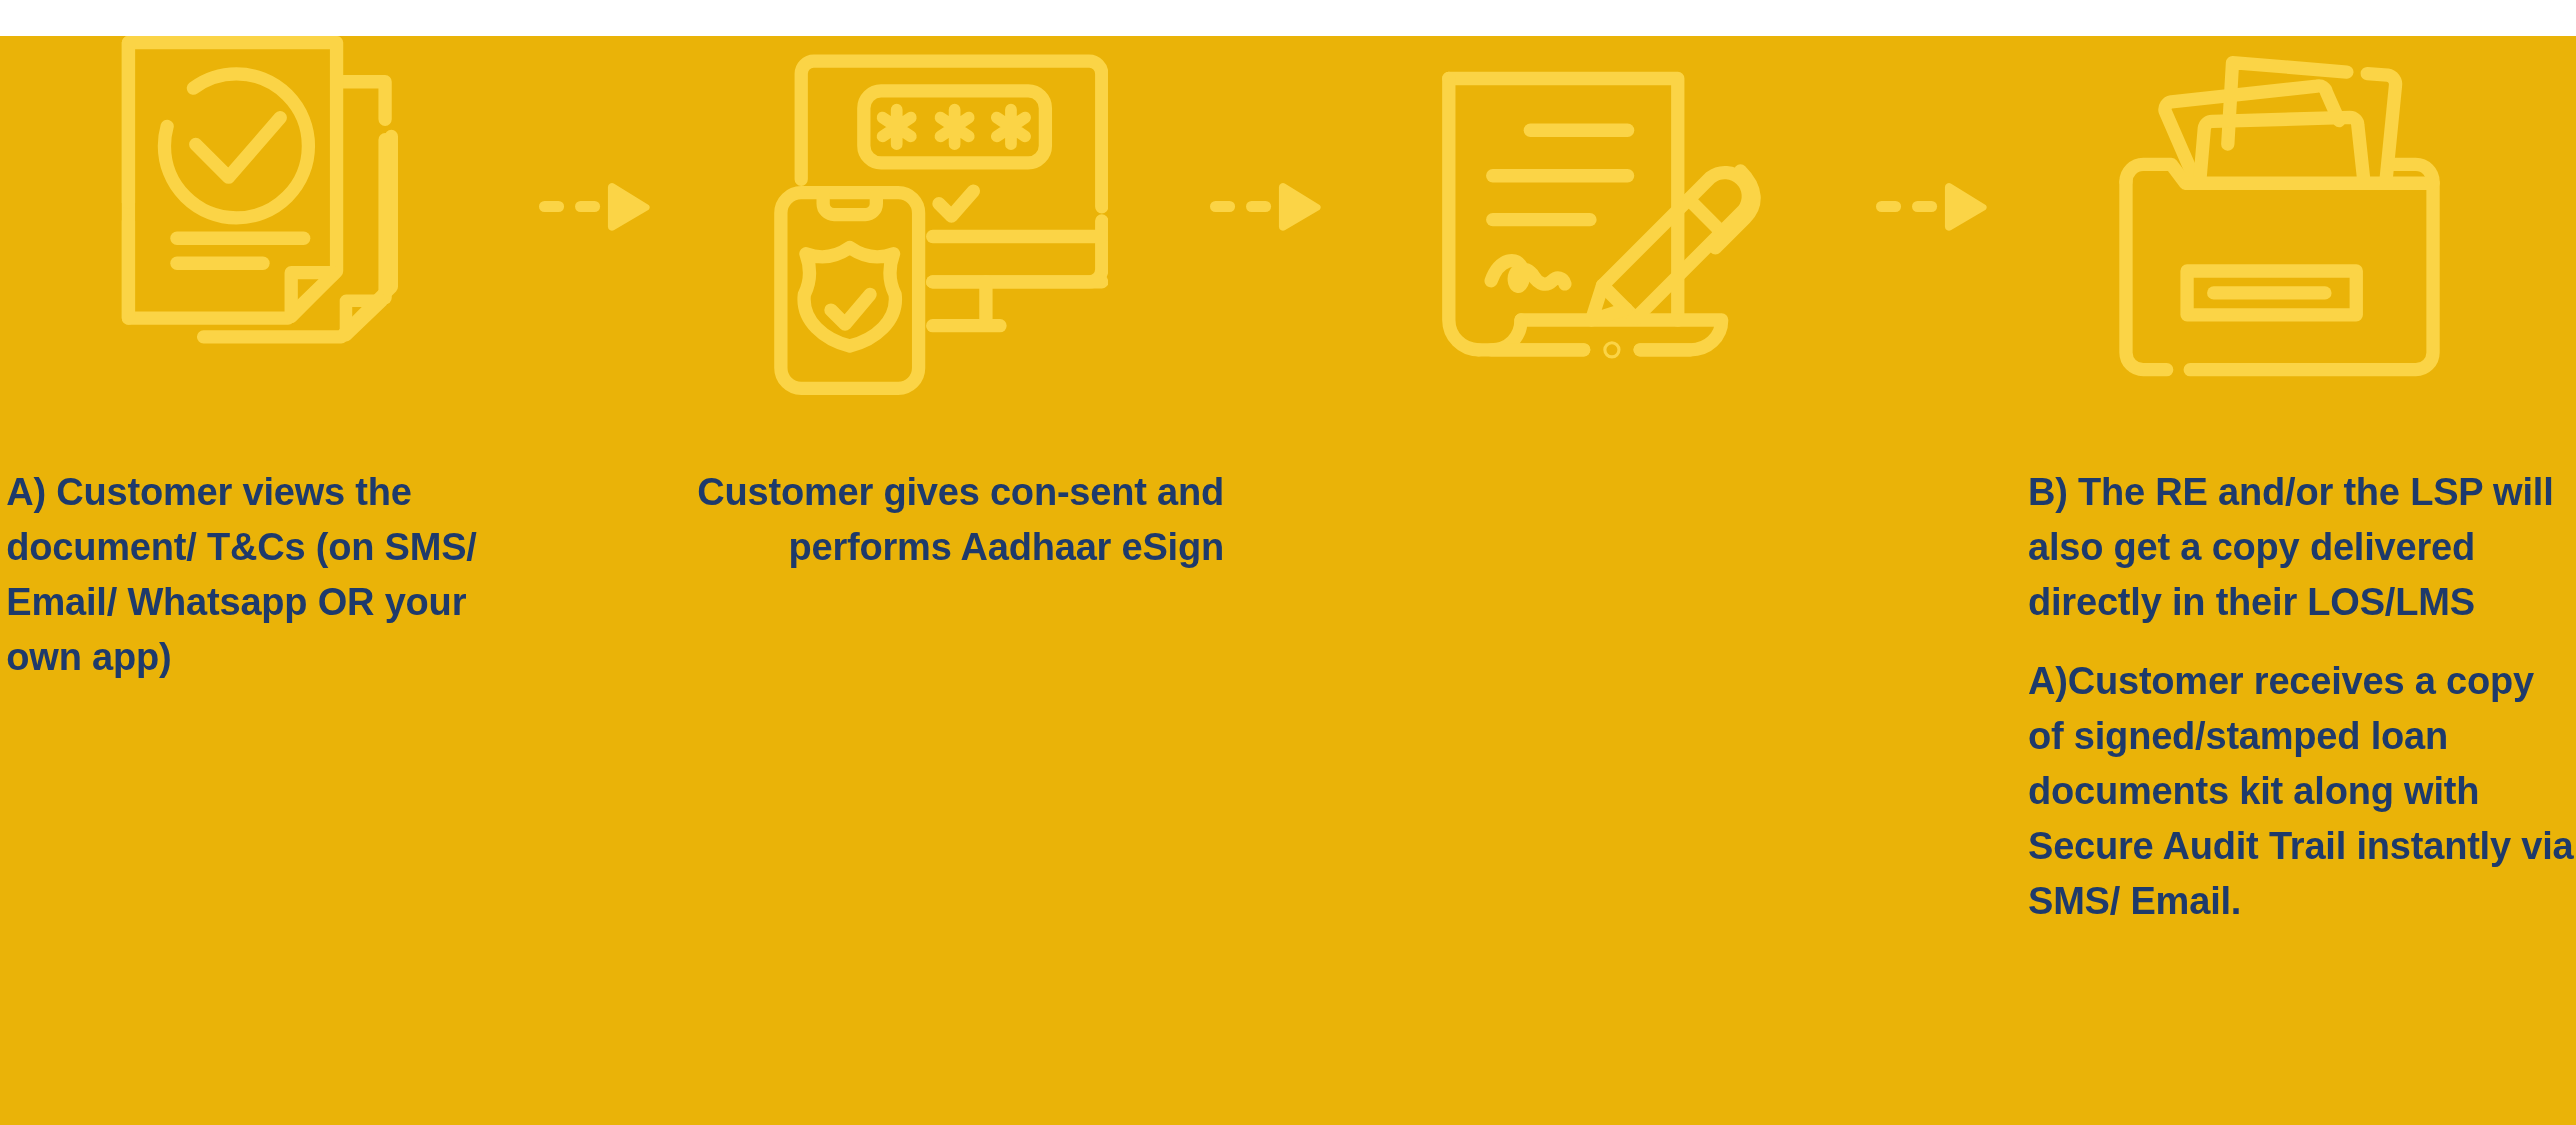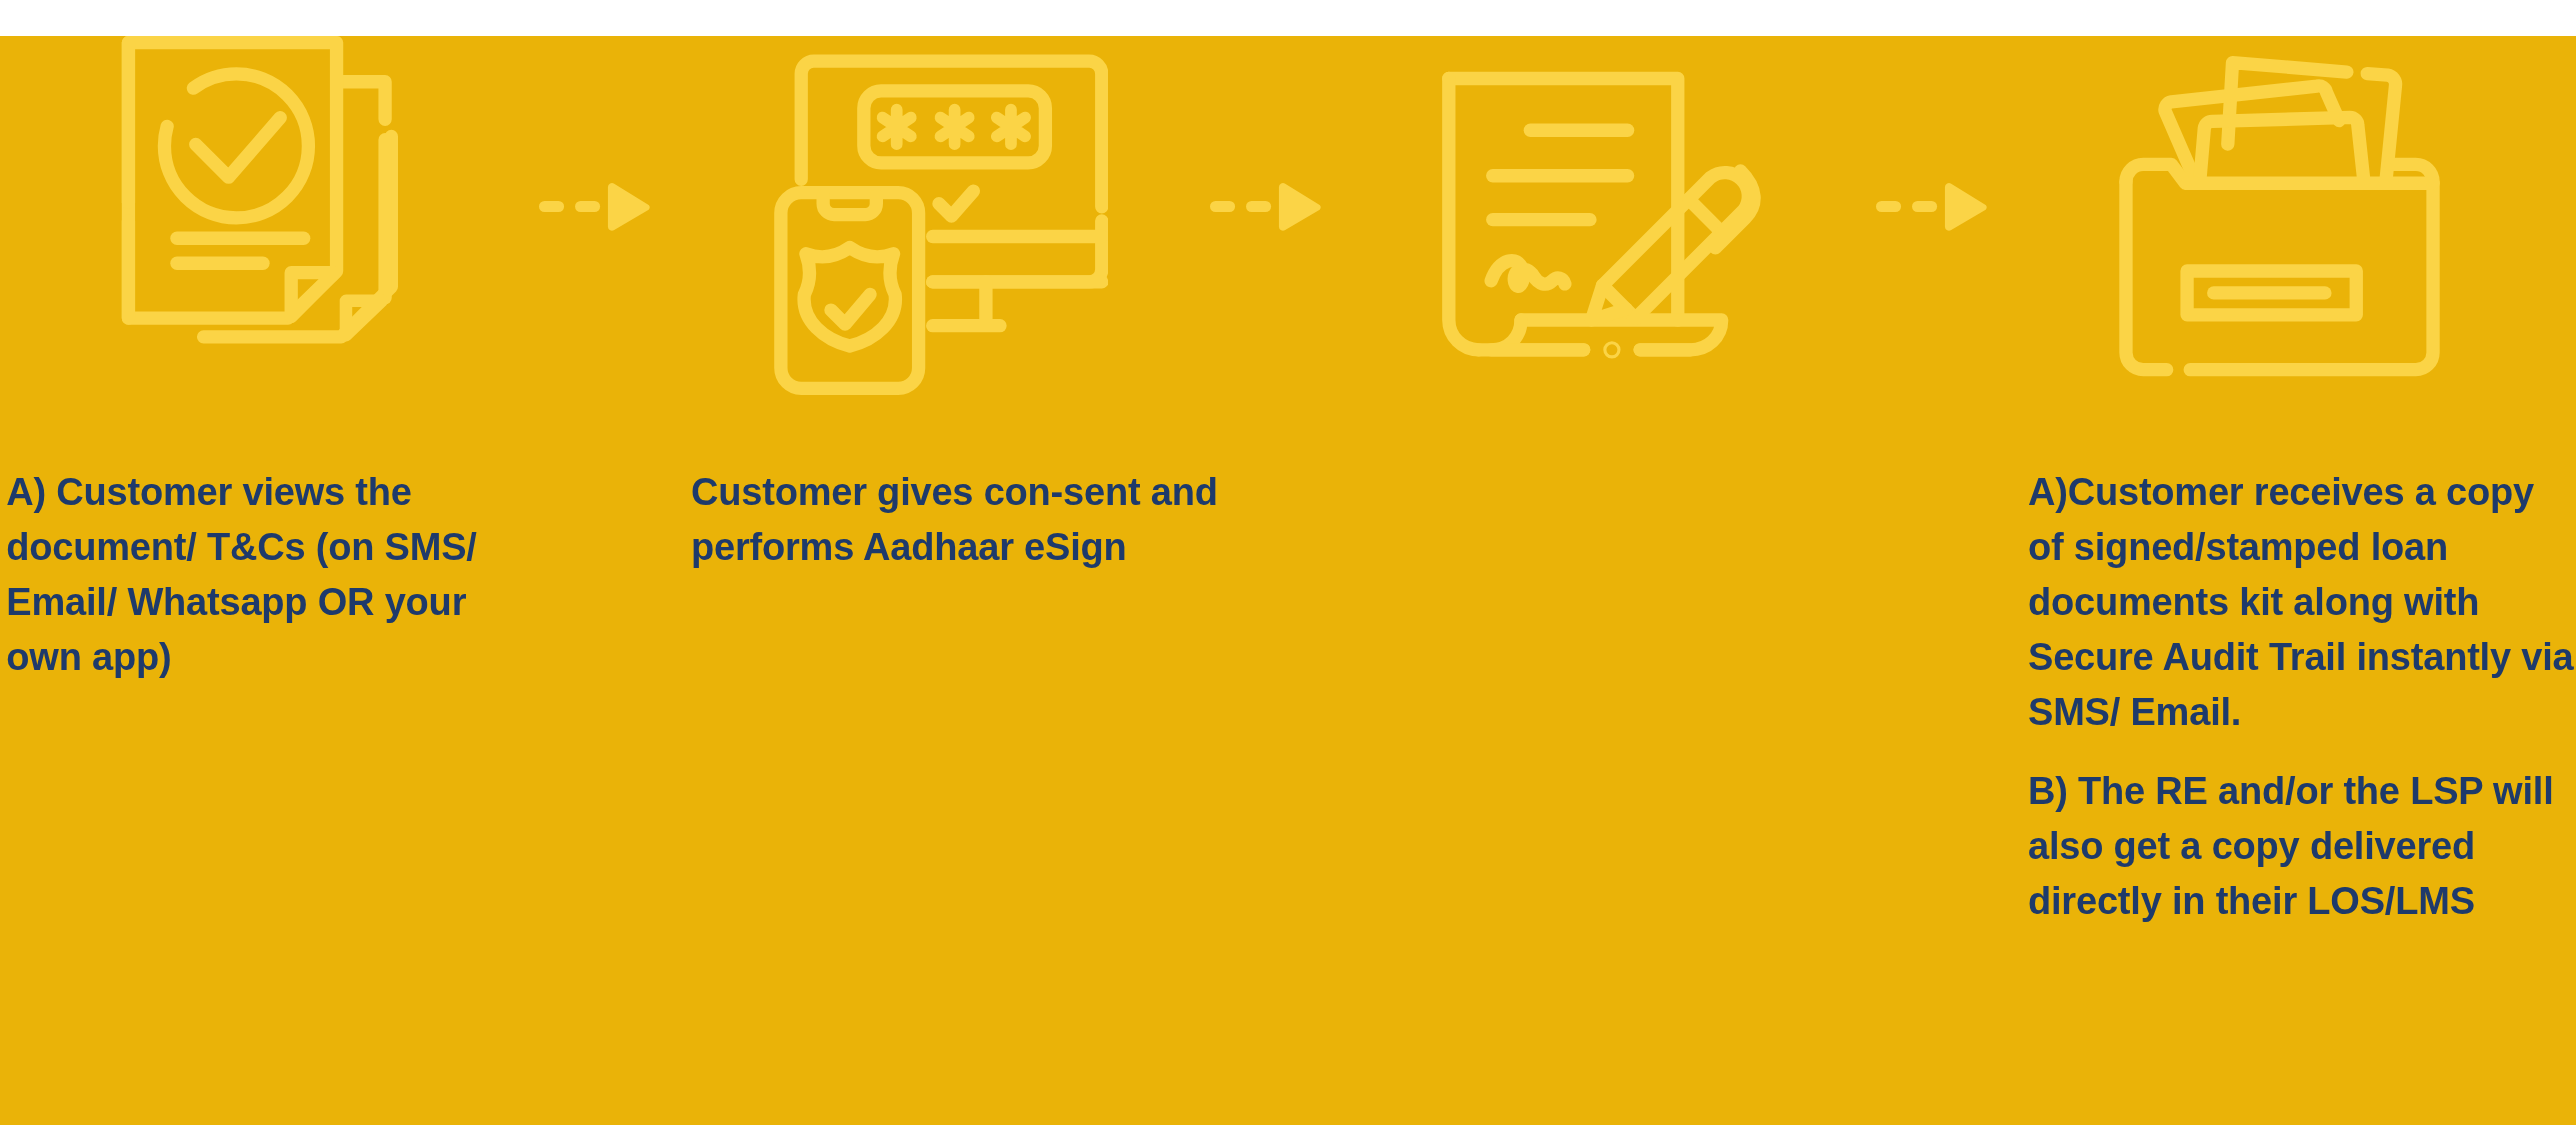--- a/index.html
+++ b/index.html
@@ -53,21 +53,21 @@
   .arrow-1 { left: 539px; }
   .arrow-2 { left: 1210px; }
   .arrow-3 { left: 1876px; }
 
   
   .col {
     position: absolute;
     top: 429px;
   }
   .col-1 { left: 6.3px;    width: 533px; }
-  .col-2 { left: 691px;  width: 533px; }
+  .col-2 { left: 691px;  width: 533px; text-align: right; }
   .col-3 { left: 1355px; width: 533px; }
   .col-4 { left: 2028px; width: 548px; }
 
   .para {
     color: #1e3a6b;
     font-family: "Liberation Sans", sans-serif;
     font-weight: bold;
     font-size: 38px;
     line-height: 1.45;
     letter-spacing: -0.2px;
@@ -205,18 +205,18 @@
   <div class="col col-1">
     <p class="para">A) Customer views the document/ T&amp;Cs (on SMS/ Email/ Whatsapp OR your own app)</p>
   </div>
 
   <div class="col col-2">
     <p class="para">Customer gives con-sent and performs Aadhaar eSign</p>
   </div>
 
 
   <div class="col col-4">
+    <p class="para">B) The RE and/or the LSP will also get a copy delivered directly in their LOS/LMS</p>
     <p class="para">A)Customer receives a copy of signed/stamped loan documents kit along with Secure Audit Trail instantly via SMS/ Email.</p>
-    <p class="para">B) The RE and/or the LSP will also get a copy delivered directly in their LOS/LMS</p>
   </div>
 
 </div>
 
 
 </body></html>

